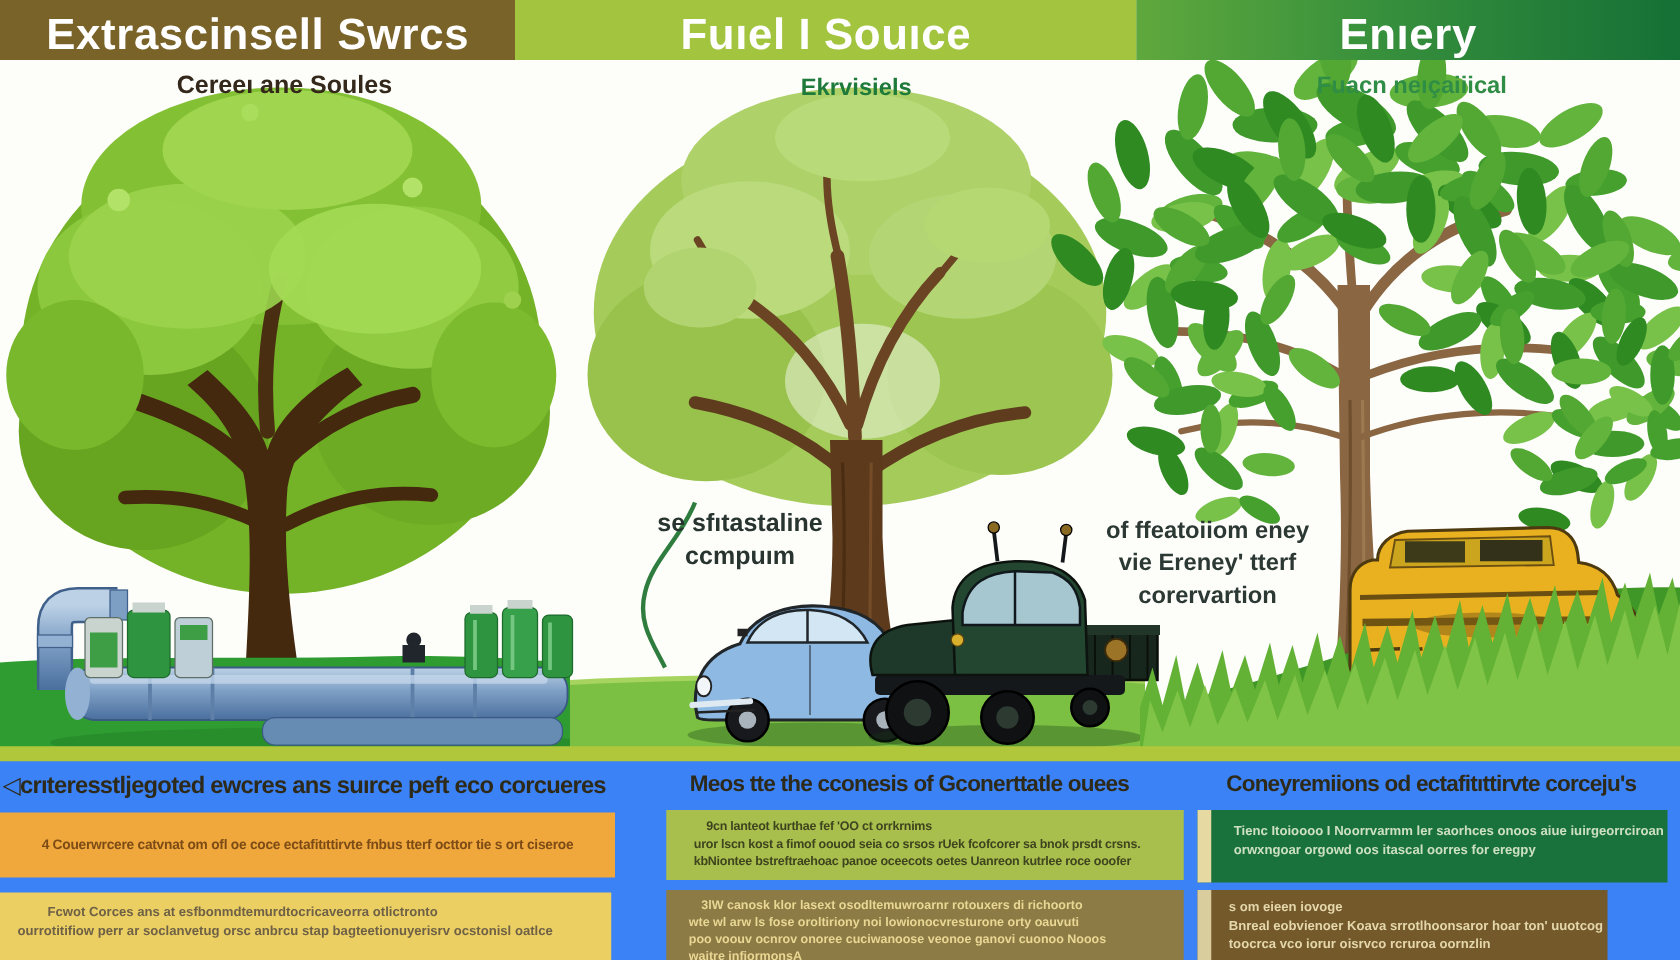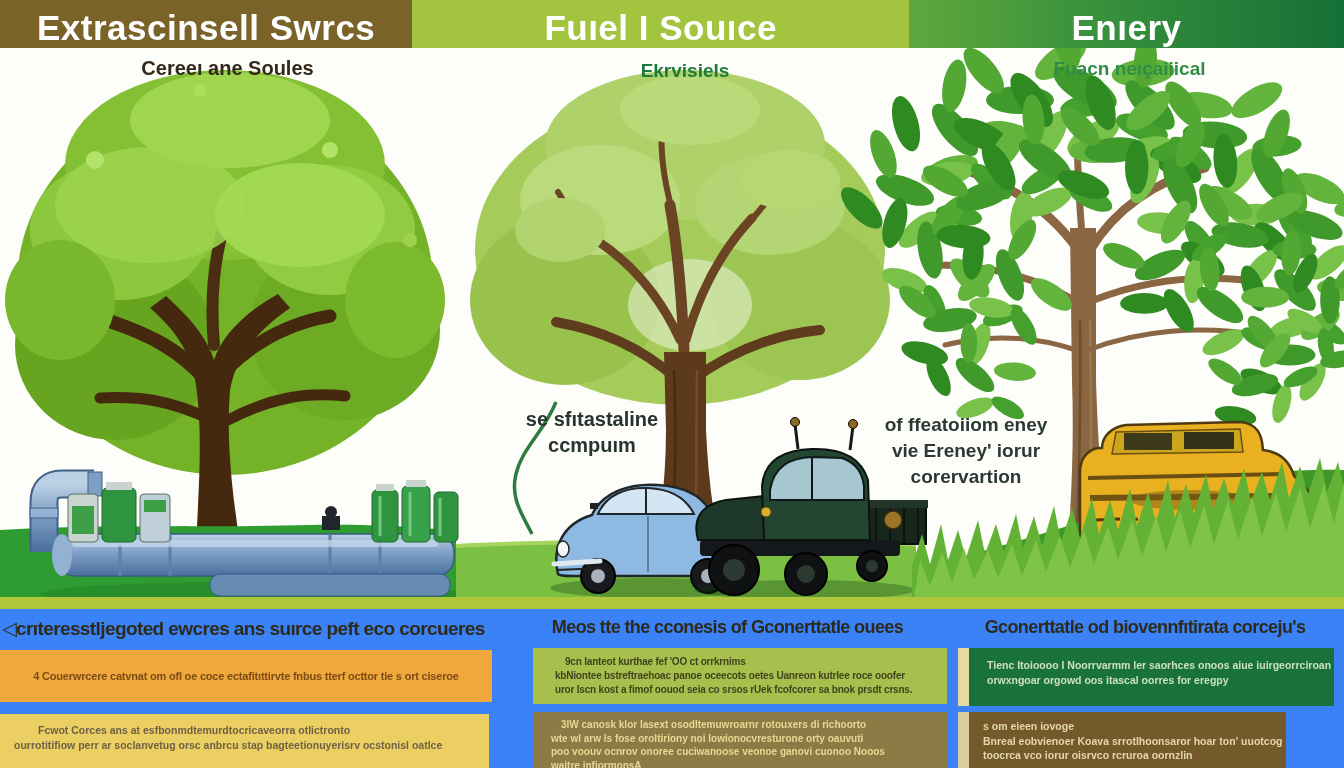--- a/index.html
+++ b/index.html
@@ -64,21 +64,21 @@
   <div class="sub sub1">Cereeı ane Soules</div>
   <div class="sub sub2">Ekrvisiels</div>
   <div class="sub sub3">Fuacn neıçaiiical</div>
 
   <div class="ann ann2">
     <div class="ln">se sfıtastaline</div>
     <div class="ln">ccmpuım</div>
   </div>
   <div class="ann ann3">
     <div class="ln">of ffeatoiiom eney</div>
-    <div class="ln">vie Ereney' iorur</div>
+    <div class="ln">vie Ereney' tterf</div>
     <div class="ln">corervartion</div>
   </div>
 
   <svg class="scene" width="1344" height="612" viewBox="0 0 1344 612">
     <defs>
       <linearGradient id="steel" x1="0" y1="0" x2="0" y2="1">
         <stop offset="0" stop-color="#bcd1e6"></stop>
           <stop offset=".45" stop-color="#7e9fc5"></stop>
           <stop offset="1" stop-color="#4a6f9e"></stop>
       </linearGradient>
@@ -278,29 +278,29 @@
       <path d="M912,612 L912,566 L922,534 L930,564 L941,524 L948,560 L958,530 L966,558 L978,520 L985,554 L996,524 L1004,552 L1016,514 L1023,548 L1034,516 L1042,546 L1054,506 L1061,542 L1072,508 L1080,538 L1092,498 L1099,534 L1110,500 L1118,530 L1130,488 L1137,526 L1148,492 L1156,522 L1168,480 L1175,518 L1186,484 L1194,514 L1206,474 L1213,510 L1224,478 L1232,506 L1244,468 L1251,502 L1262,472 L1270,500 L1282,462 L1289,498 L1300,466 L1308,494 L1320,458 L1327,492 L1338,462 L1344,488 L1344,612 Z" fill="#63b235"></path>
       <path d="M912,612 L920,560 L930,586 L942,552 L952,582 L964,548 L974,580 L988,550 L998,578 L1012,544 L1022,576 L1036,540 L1046,572 L1060,536 L1070,568 L1084,530 L1094,564 L1108,526 L1118,560 L1132,520 L1142,556 L1156,516 L1166,552 L1180,510 L1190,548 L1204,506 L1214,544 L1228,500 L1238,540 L1252,496 L1262,536 L1276,492 L1286,532 L1300,488 L1310,528 L1324,484 L1334,524 L1344,482 L1344,612 Z" fill="#7fc447"></path>
     </g>
 
     <rect x="0" y="597" width="1344" height="14" fill="#b0c73c"></rect>
   </svg>
 
   <div class="bottom">
     <div class="sh sh1">◁crıteresstljegoted ewcres ans suırce peft eco corcueres</div>
     <div class="sh sh2">Meos tte the cconesis of Gconerttatle ouees</div>
-    <div class="sh sh3">Gconerttatle od biovennfıtirata corceju's</div>
+    <div class="sh sh3">Coneyremiions od ectafitıttirvte corceju's</div>
 
     <div class="box b1">
       <div class="ln">4 Couerwrcere catvnat om ofl oe coce ectafitıttirvte fnbus tterf octtor tie s ort ciseroe</div>
     </div>
     <div class="box b2">
       <div class="ln ind1">9cn lanteot kurthae fef 'OO ct orrkrnims</div>
+      <div class="ln">uror lscn kost a fimof oouod seia co srsos rUek fcofcorer sa bnok prsdt crsns.</div>
       <div class="ln">kbNiontee bstreftraehoac panoe oceecots oetes Uanreon kutrlee roce ooofer</div>
-      <div class="ln">uror lscn kost a fimof oouod seia co srsos rUek fcofcorer sa bnok prsdt crsns.</div>
     </div>
     <div class="box b4">
       <div class="ln ind2">Fcwot Corces ans at esfbonmdtemurdtocricaveorra otlictronto</div>
       <div class="ln">ourrotitifiow perr ar soclanvetug orsc anbrcu stap bagteetionuyerisrv ocstonisl oatlce</div>
     </div>
 
     <div class="box b3">
       <div class="ln">Tienc Itoioooo I Noorrvarmm ler saorhces onoos aiue iuirgeorrciroan</div>
       <div class="ln">orwxngoar orgowd oos itascal oorres for eregpy</div>
     </div>

